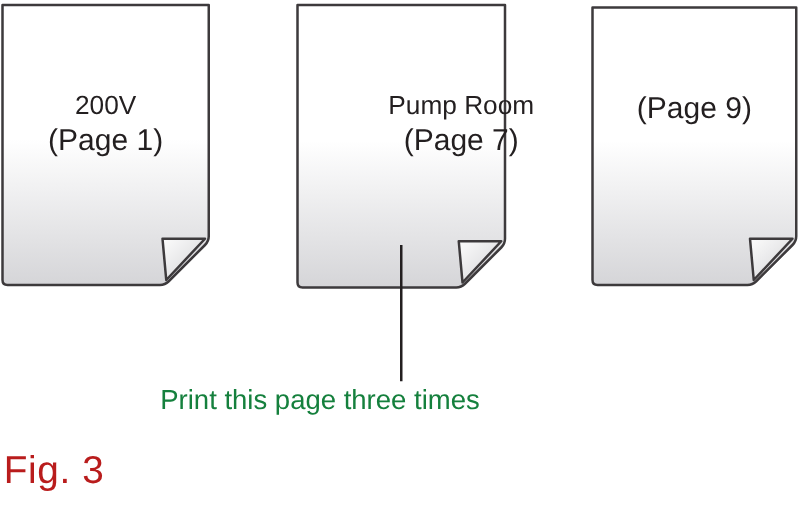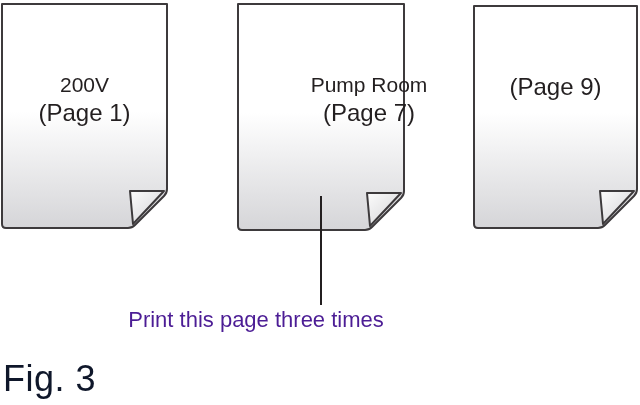--- a/index.html
+++ b/index.html
@@ -72,31 +72,31 @@
   }
 
   
   #caption {
     position: absolute;
     left: 0;
     top: 307px;
     width: 512px;
     text-align: center;
     font-size: 22px;
-    color: #4c1d95;
+    color: #15803d;
     white-space: nowrap;
   }
 
   
   #fig-number {
     position: absolute;
     left: 3px;
     top: 358px;
-    font-size: 36px;
-    color: #0f172a;
+    font-size: 31px;
+    color: #b91c1c;
     letter-spacing: 0.5px;
   }
 </style>
 </head>
 <body>
 
 <div id="figure-root">
 
   <div class="sheet" id="sheet-1">
     <svg width="170" height="228" viewBox="0 0 170 228">

